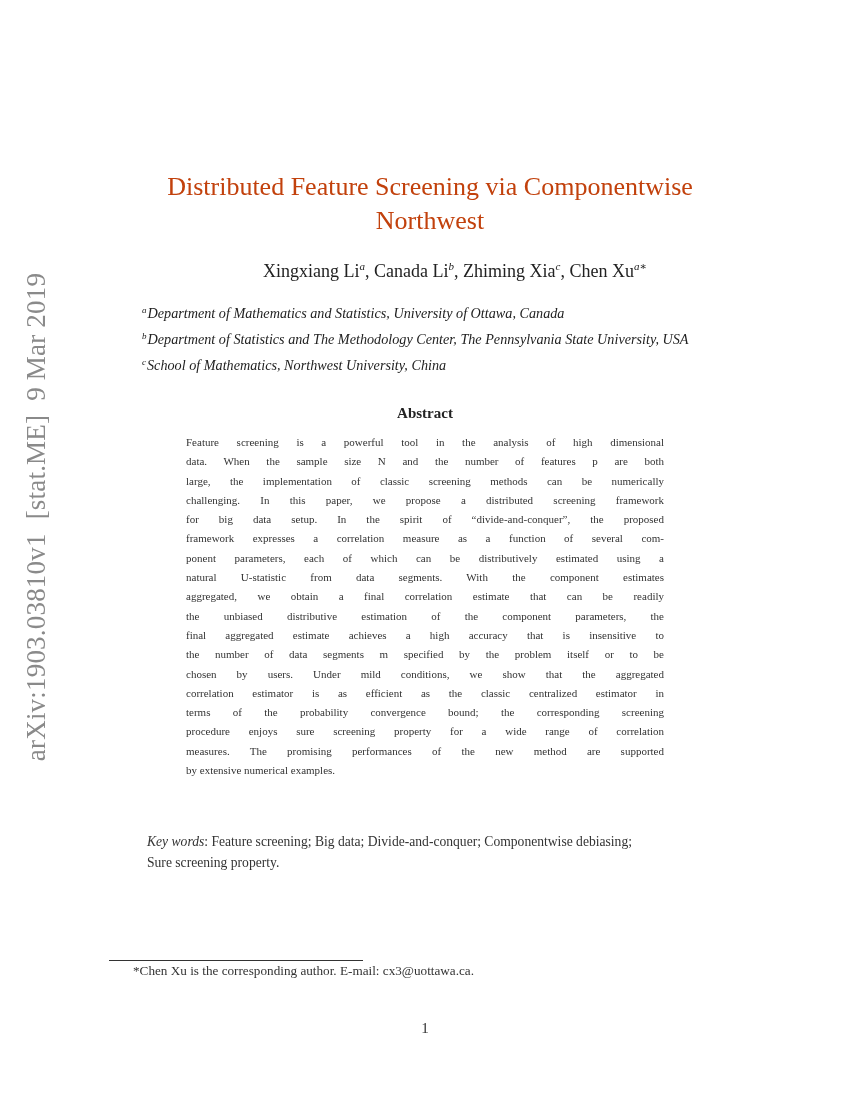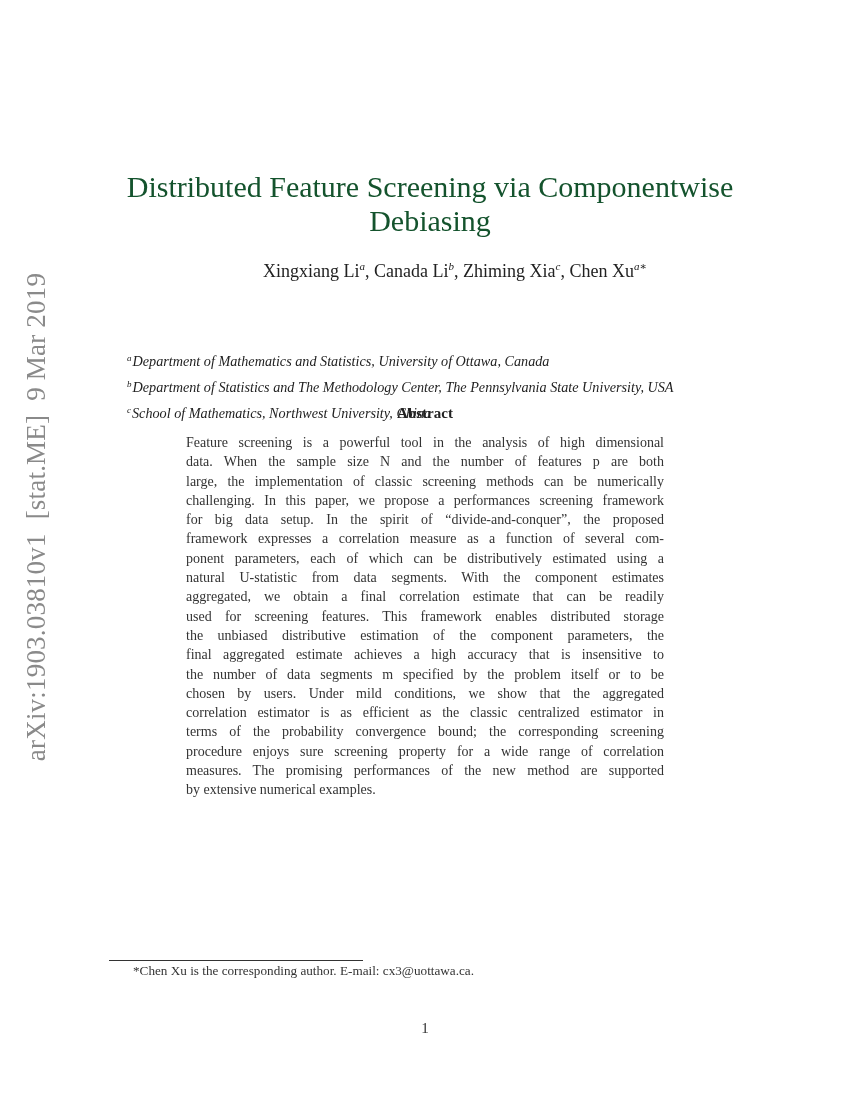--- a/index.html
+++ b/index.html
@@ -30,48 +30,47 @@
       color: #8a8a8a;
       letter-spacing: 0.2px;
     }
     .arxiv-stamp span { margin-right: 14px; }
     .title {
       position: absolute;
       left: 100px;
       width: 660px;
       top: 170px;
       text-align: center;
-      font-size: 30px;
+      font-size: 26px;
       line-height: 34px;
-      color: #14532d;
+      color: #c2410c;
     }
     .authors {
       position: absolute;
       left: 0;
       width: 910px;
       top: 259px;
       text-align: center;
       font-size: 18px;
       line-height: 24px;
     }
     .authors sup {
       font-size: 11px;
       font-style: italic;
       vertical-align: 7px;
       line-height: 0;
     }
     .affils {
       position: absolute;
-      left: 127px;
+      left: 142px;
       top: 300px;
       width: 680px;
       font-style: italic;
       font-size: 14.2px;
       line-height: 26px;
-      margin-top: 48px;
     }
     .affil sup {
       font-size: 9px;
       vertical-align: 5px;
       line-height: 0;
       margin-right: 1px;
     }
     .abstract-heading {
       position: absolute;
       left: 0;
@@ -79,21 +78,21 @@
       top: 405px;
       text-align: center;
       font-weight: bold;
       font-size: 15px;
     }
     .abstract-body {
       position: absolute;
       left: 186px;
       top: 433px;
       width: 478px;
-      font-size: 14px;
+      font-size: 11px;
       line-height: 19.3px;
       text-align: justify;
       text-align-last: justify;
       color: #333;
     }
     .abstract-body .line { display: block; text-align: justify; text-align-last: justify; white-space: nowrap; }
     .abstract-body .line.last { text-align-last: left; }
     .keywords {
       position: absolute;
       left: 147px;
@@ -133,55 +132,58 @@
 <body>
 
 <div class="page">
 
   <div class="arxiv-stamp">
     <span>arXiv:1903.03810v1</span><span>[stat.ME]</span><span>9 Mar 2019</span>
   </div>
 
   <div class="title">
     <div>Distributed Feature Screening via Componentwise</div>
-    <div>Debiasing</div>
+    <div>Northwest</div>
   </div>
 
   <div class="authors">
     <span><span>Xingxiang Li</span><sup>a</sup><span>, </span></span><span><span>Canada Li</span><sup>b</sup><span>, </span></span><span><span>Zhiming Xia</span><sup>c</sup><span>, </span></span><span><span>Chen Xu</span><sup>a∗</sup></span>
   </div>
 
   <div class="affils">
     <div class="affil"><sup>a</sup><span>Department of Mathematics and Statistics, University of Ottawa, Canada</span></div>
     <div class="affil"><sup>b</sup><span>Department of Statistics and The Methodology Center, The Pennsylvania State University, USA</span></div>
     <div class="affil"><sup>c</sup><span>School of Mathematics, Northwest University, China</span></div>
   </div>
 
   <div class="abstract-heading">Abstract</div>
 
   <div class="abstract-body">
     <span class="line">Feature screening is a powerful tool in the analysis of high dimensional</span>
     <span class="line">data.  When the sample size N and the number of features p are both</span>
     <span class="line">large, the implementation of classic screening methods can be numerically</span>
-    <span class="line">challenging. In this paper, we propose a performances screening framework</span>
+    <span class="line">challenging. In this paper, we propose a distributed screening framework</span>
     <span class="line">for big data setup.  In the spirit of “divide-and-conquer”, the proposed</span>
     <span class="line">framework expresses a correlation measure as a function of several com-</span>
     <span class="line">ponent parameters, each of which can be distributively estimated using a</span>
     <span class="line">natural U-statistic from data segments.  With the component estimates</span>
     <span class="line">aggregated, we obtain a final correlation estimate that can be readily</span>
-    <span class="line">used for screening features.  This framework enables distributed storage</span>
     <span class="line">the unbiased distributive estimation of the component parameters, the</span>
     <span class="line">final aggregated estimate achieves a high accuracy that is insensitive to</span>
     <span class="line">the number of data segments m specified by the problem itself or to be</span>
     <span class="line">chosen by users.  Under mild conditions, we show that the aggregated</span>
     <span class="line">correlation estimator is as efficient as the classic centralized estimator in</span>
     <span class="line">terms of the probability convergence bound; the corresponding screening</span>
     <span class="line">procedure enjoys sure screening property for a wide range of correlation</span>
     <span class="line">measures.  The promising performances of the new method are supported</span>
     <span class="line last">by extensive numerical examples.</span>
   </div>
 
+  <div class="keywords">
+    <div><span class="label">Key words</span><span>:  Feature screening; Big data; Divide-and-conquer; Componentwise debiasing;</span></div>
+    <div>Sure screening property.</div>
+  </div>
 
   <div class="fn-rule"></div>
   <div class="footnote">*Chen Xu is the corresponding author. E-mail: cx3@uottawa.ca.</div>
 
   <div class="page-number">1</div>
 </div>
 
 </body></html>

